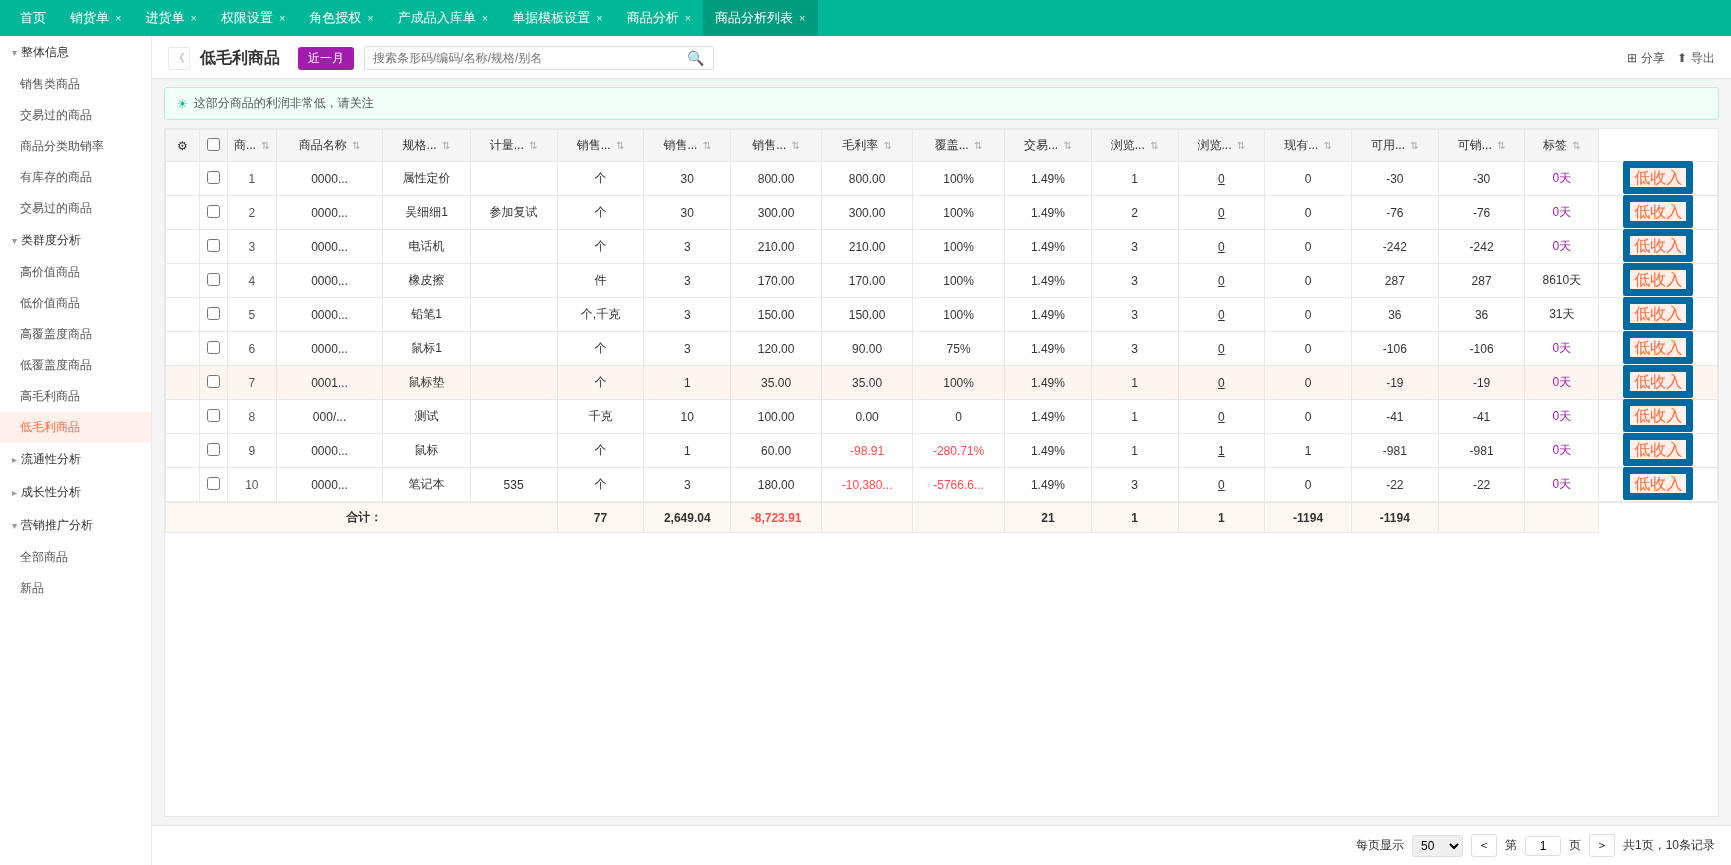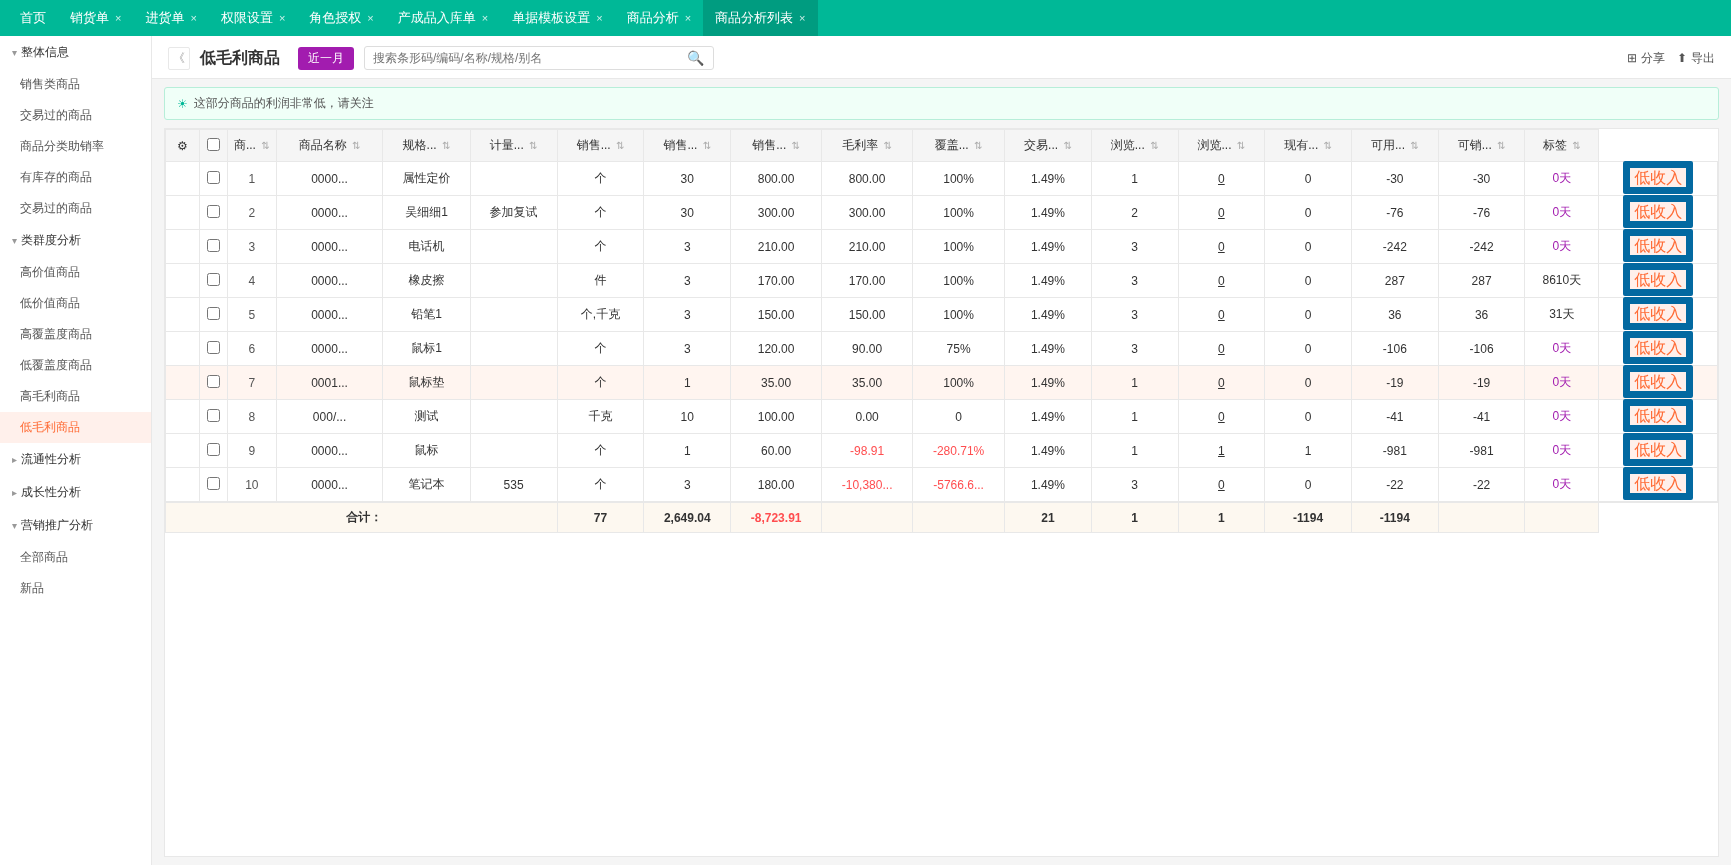--- a/index.html
+++ b/index.html
@@ -635,14 +635,28 @@
             <td>1</td>
             <td>-1194</td>
             <td>-1194</td>
             <td></td>
             <td></td>
           </tr>
         </tfoot>
       </table>
     </div>
 
+    <div class="pagination-bar">
+      <span>每页显示</span>
+      <select>
+        <option>50</option>
+        <option>20</option>
+        <option>100</option>
+      </select>
+      <button class="page-btn">＜</button>
+      <span>第</span>
+      <input class="page-input" type="text" value="1" style="">
+      <span>页</span>
+      <button class="page-btn">＞</button>
+      <span>共1页，10条记录</span>
+    </div>
   </div>
 </div>
 
 </body></html>

